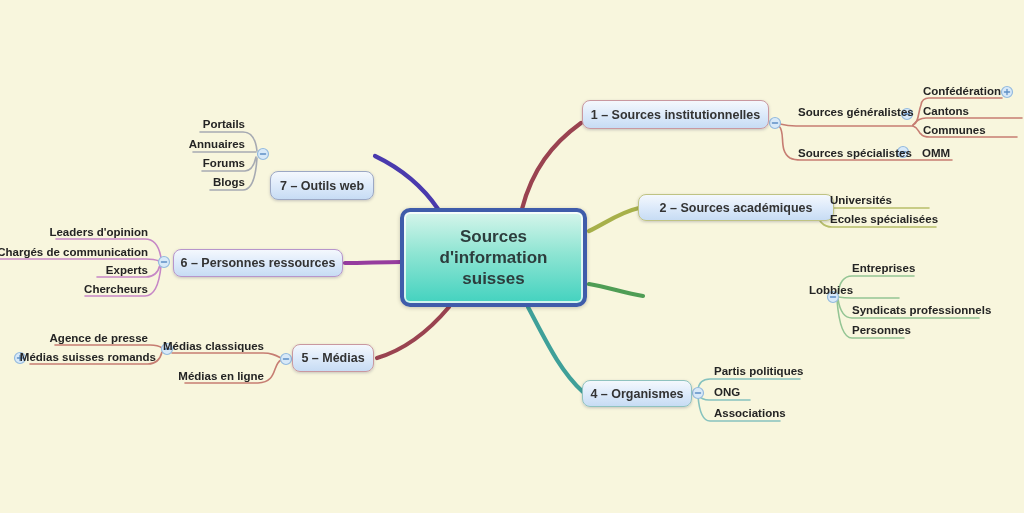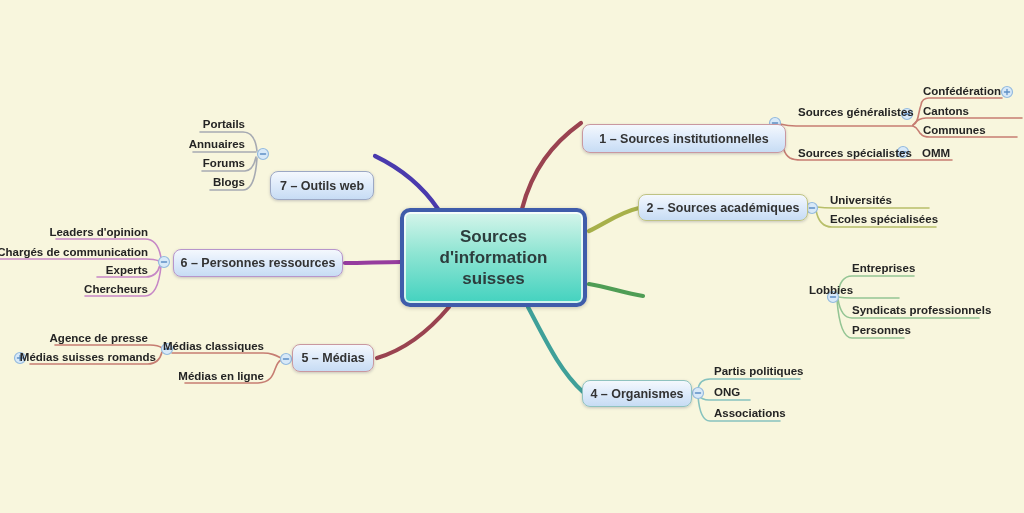--- a/index.html
+++ b/index.html
@@ -147,24 +147,24 @@
     <g class="tog">
       <circle cx="263" cy="154" r="5.5"></circle>
         <line x1="260.4" y1="154" x2="265.6" y2="154"></line>
     </g>
   </svg>
 
   <div class="center">
     <span>Sources d'information suisses</span>
   </div>
 
-  <div class="node b1" style="left:582px;top:124px;width:204px;height:29px">
+  <div class="node b1" style="left:582px;top:100px;width:187px;height:29px">
     <span>1 – Sources institutionnelles</span>
   </div>
-  <div class="node b2" style="left:638px;top:194px;width:170px;height:27px">
+  <div class="node b2" style="left:638px;top:194px;width:196px;height:27px">
     <span>2 – Sources académiques</span>
   </div>
   <div class="node b4" style="left:582px;top:380px;width:110px;height:27px">
     <span>4 – Organismes</span>
   </div>
   <div class="node b5" style="left:292px;top:344px;width:82px;height:28px">
     <span>5 – Médias</span>
   </div>
   <div class="node b6" style="left:173px;top:249px;width:170px;height:28px">
     <span>6 – Personnes ressources</span>

